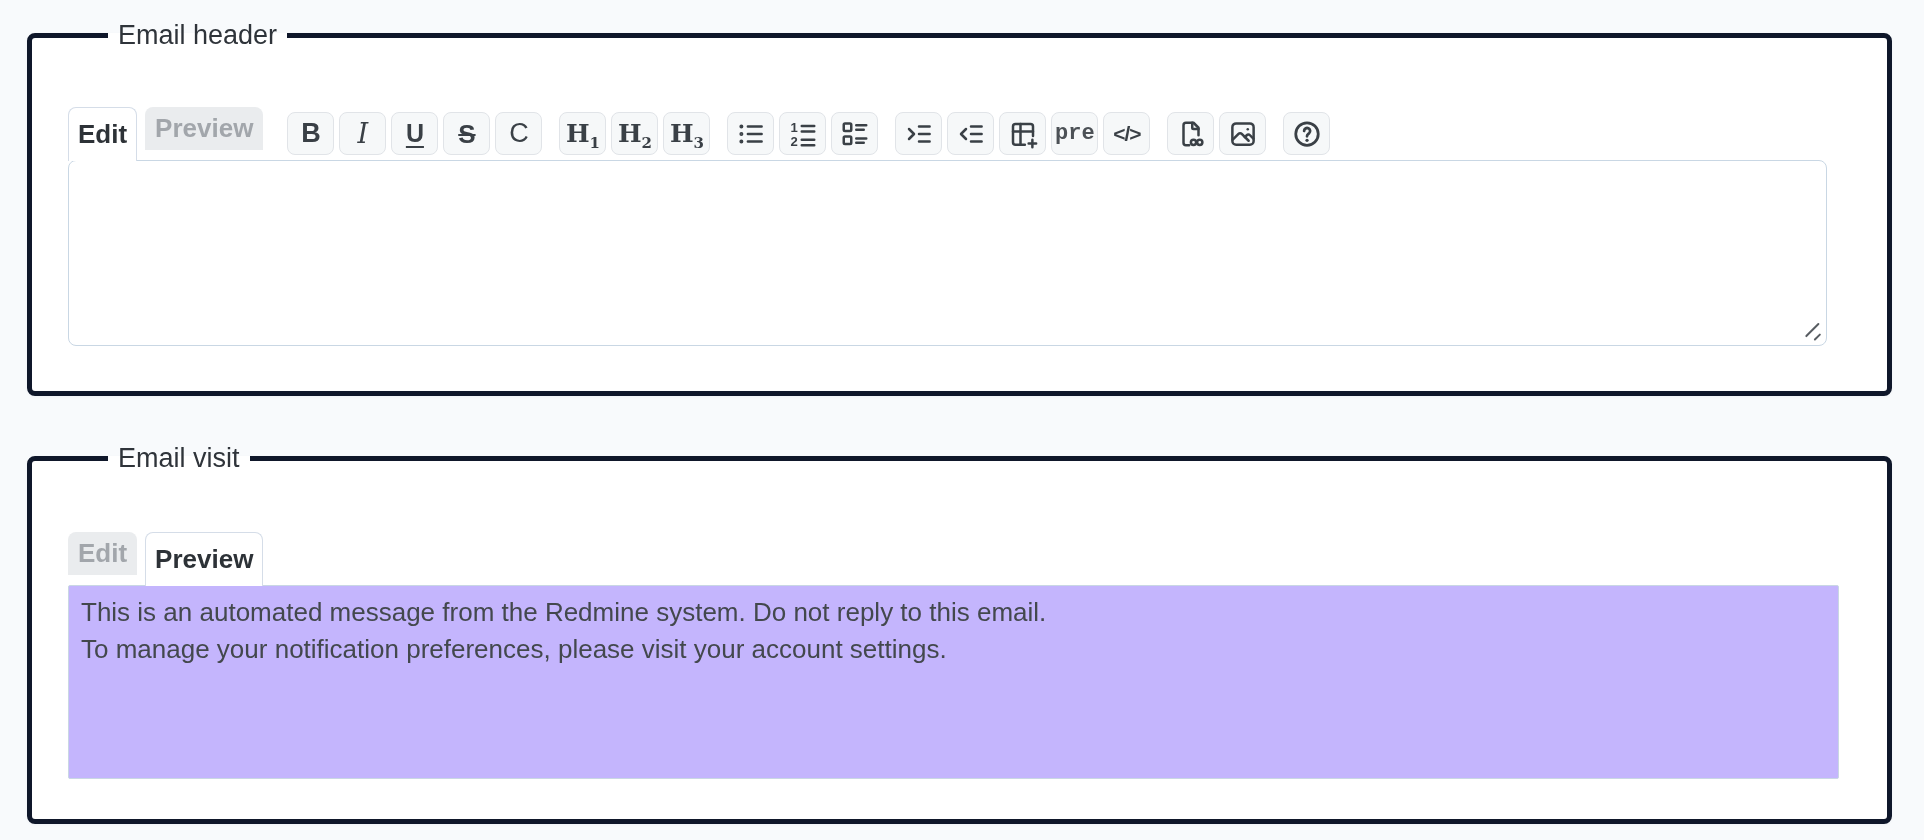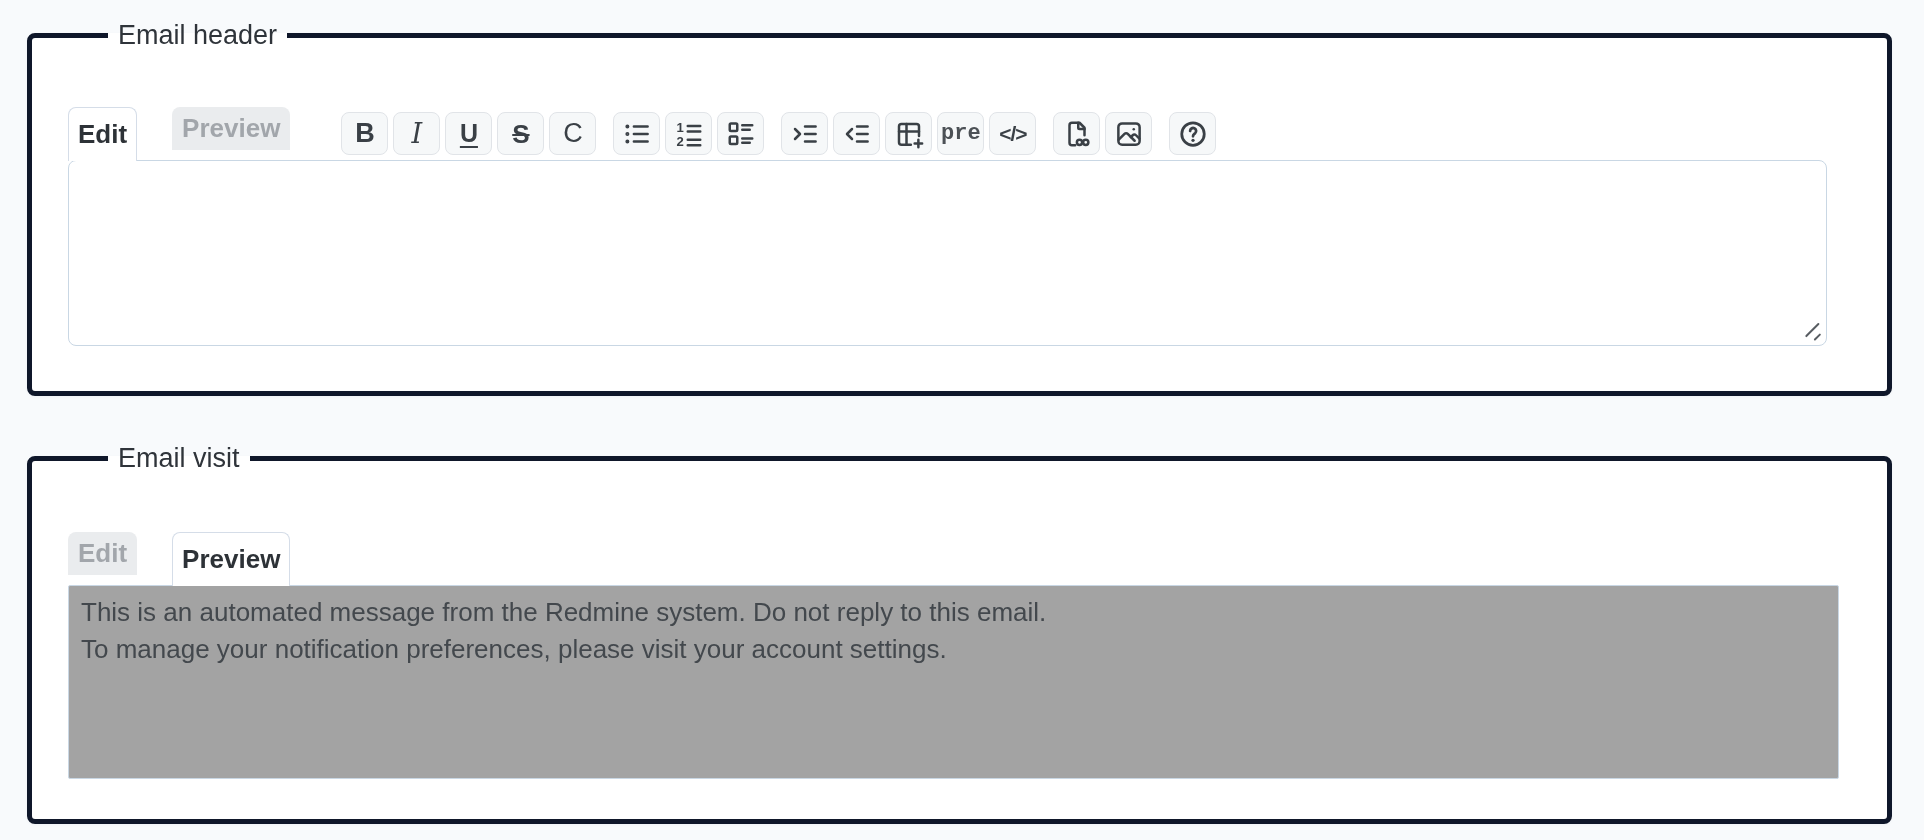--- a/index.html
+++ b/index.html
@@ -20,21 +20,21 @@
   fieldset.box legend {
     font-size: 27px;
     line-height: 36px;
     color: #2f343a;
     padding: 0 10px;
     margin-left: 40px;
   }
   fieldset.box.footer { padding-bottom: 40px; }
 
   
-  .tabrow { display: flex; align-items: flex-start; margin-top: 54px; gap: 27px; }
+  .tabrow { display: flex; align-items: flex-start; margin-top: 54px; }
   .footer .tabrow { margin-top: 56px; }
   .tab {
     height: 43px;
     padding: 0 10px;
     border: none;
     background: #eaecee;
     color: #a2a6ab;
     font-family: inherit;
     font-size: 26px;
     font-weight: 700;
@@ -110,21 +110,21 @@
     transform: rotate(-45deg);
   }
   .resize-handle::before { width: 19px; right: 1px; bottom: 10px; }
   .resize-handle::after  { width: 9px;  right: 1px; bottom: 3px; }
 
   .preview-box {
     width: 99%;
     height: 194px;
     border: 1px solid #c9d7e4;
     border-radius: 2px;
-    background: #a3a3a3;
+    background: #c4b5fd;
     padding: 8px 12px;
     font-size: 26px;
     color: #43484d;
     overflow: hidden;
   }
   .pv-line { line-height: 37px; }
 
   .gap-between { height: 44px; }
 </style>
 </head>
@@ -145,20 +145,31 @@
             <span class="glyph g-italic">I</span>
           </button>
           <button class="tb-btn">
             <span class="glyph g-underline">U</span>
           </button>
           <button class="tb-btn">
             <span class="glyph g-strikethrough">S</span>
           </button>
           <button class="tb-btn">
             <span class="glyph g-inline-code">C</span>
+          </button>
+        </div>
+        <div class="tb-group">
+          <button class="tb-btn">
+            <span class="glyph g-heading-1">H<sub>1</sub></span>
+          </button>
+          <button class="tb-btn">
+            <span class="glyph g-heading-2">H<sub>2</sub></span>
+          </button>
+          <button class="tb-btn">
+            <span class="glyph g-heading-3">H<sub>3</sub></span>
           </button>
         </div>
         <div class="tb-group">
           <button class="tb-btn">
             <svg width="30" height="30" viewBox="0 0 24 24" fill="none" stroke="currentColor" stroke-width="2" stroke-linecap="round" stroke-linejoin="round">
               <circle cx="4.3" cy="6" r="0.6" fill="currentColor"></circle>
               <circle cx="4.3" cy="12" r="0.6" fill="currentColor"></circle>
               <circle cx="4.3" cy="18" r="0.6" fill="currentColor"></circle>
               <path d="M9.5 6h11M9.5 12h11M9.5 18h11"></path>
             </svg>

